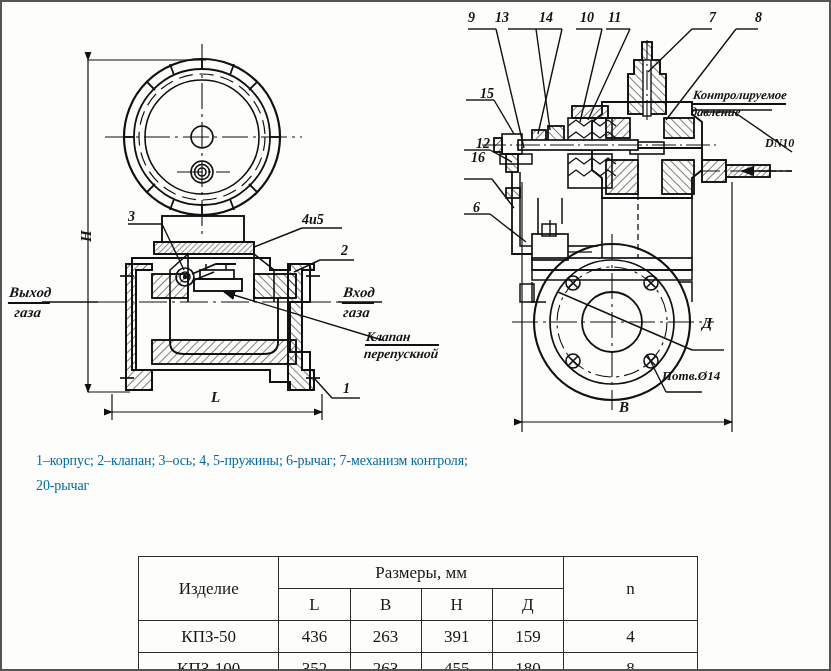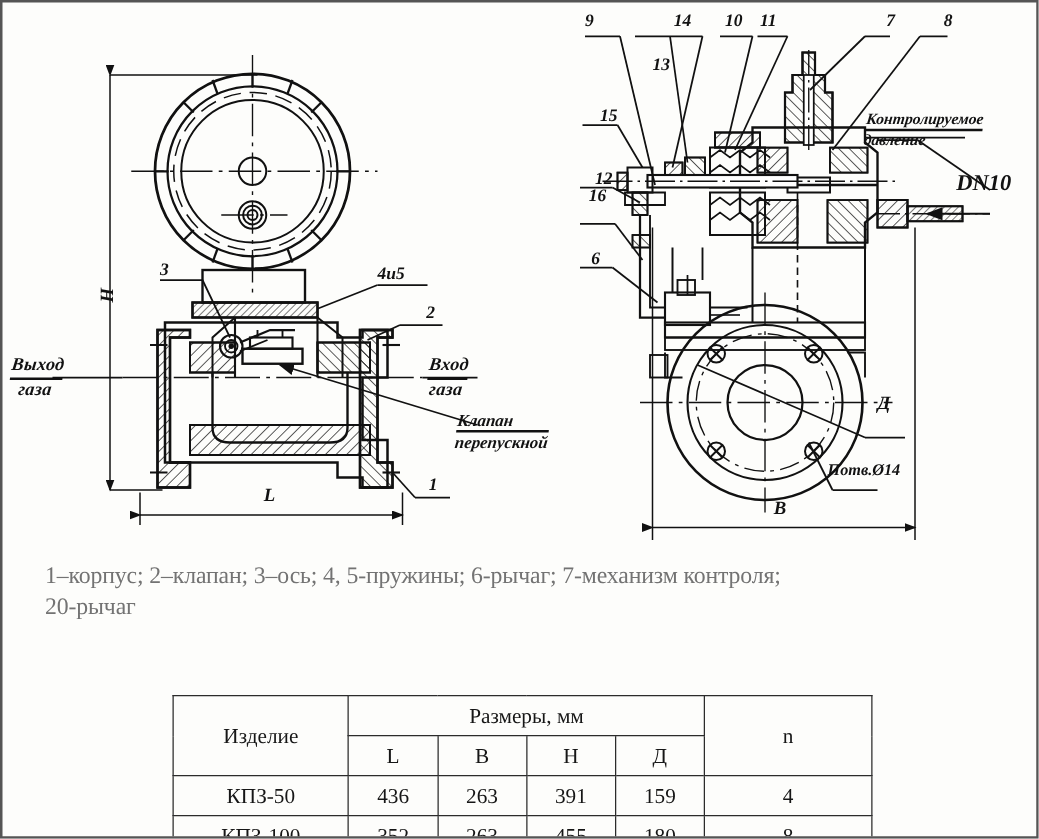--- a/index.html
+++ b/index.html
@@ -26,23 +26,23 @@
     width: 831px;
     height: 450px;
   }
   
   #legend {
     position: absolute;
     left: 34px;
     top: 446px;
     width: 770px;
     font-family: "Liberation Serif", serif;
-    font-size: 19px;
+    font-size: 14px;
     line-height: 25px;
-    color: #737373;
+    color: #0369a1;
     letter-spacing: -0.1px;
   }
   #legend .lg-line { display: block; white-space: nowrap; }
   
   #spec-table-wrap {
     position: absolute;
     left: 136px;
     top: 554px;
     width: 560px;
   }
@@ -433,38 +433,38 @@
 
   <div class="callout num-label" style="left:126px; top:207px;">3</div>
   <div class="callout num-label" style="left:300px; top:210px;">4и5</div>
   <div class="callout num-label" style="left:339px; top:241px;">2</div>
   <div class="callout num-label" style="left:341px; top:379px;">1</div>
 
   <div class="callout dim-label rot-label" style="left:76px; top:240px;">H</div>
   <div class="callout dim-label" style="left:209px; top:387px;">L</div>
 
   <div class="callout num-label" style="left:466px; top:8px;">9</div>
-  <div class="callout num-label" style="left:520px; top:8px;margin-top:35px;">13</div>
+  <div class="callout num-label" style="left:493px; top:8px;">13</div>
   <div class="callout num-label" style="left:537px; top:8px;">14</div>
   <div class="callout num-label" style="left:578px; top:8px;">10</div>
   <div class="callout num-label" style="left:606px; top:8px;text-align:center;">11</div>
   <div class="callout num-label" style="left:707px; top:8px;">7</div>
   <div class="callout num-label" style="left:753px; top:8px;">8</div>
 
   <div class="callout num-label" style="left:478px; top:84px;">15</div>
   <div class="callout num-label" style="left:474px; top:134px;">12</div>
   <div class="callout num-label" style="left:469px; top:148px;">16</div>
   <div class="callout num-label" style="left:471px; top:198px;">6</div>
 
   <div class="callout two-line-plain skew" style="left:690px; top:86px; font-size:12.5px;">
     <span class="l1">Контролируемое</span>
     <span class="l2">давление</span>
   </div>
 
-  <div class="callout" style="left:763px; top:134px; font-style:italic; font-weight:bold; font-size:18px;">DN10</div>
+  <div class="callout" style="left:763px; top:134px; font-style:italic; font-weight:bold; font-size:12px;">DN10</div>
 
   <div class="callout" style="left:640px; top:366px; font-style:italic; font-weight:bold; font-size:13px;margin-left:20px;">Потв.Ø14</div>
 
   <div class="callout dim-label" style="left:700px; top:313px;">Д</div>
 
   <div class="callout dim-label" style="left:617px; top:397px;">В</div>
 
   <div id="legend">
     <span class="lg-line">1–корпус; 2–клапан; 3–ось; 4, 5-пружины; 6-рычаг; 7-механизм контроля;</span>
     <span class="lg-line">20-рычаг</span>

